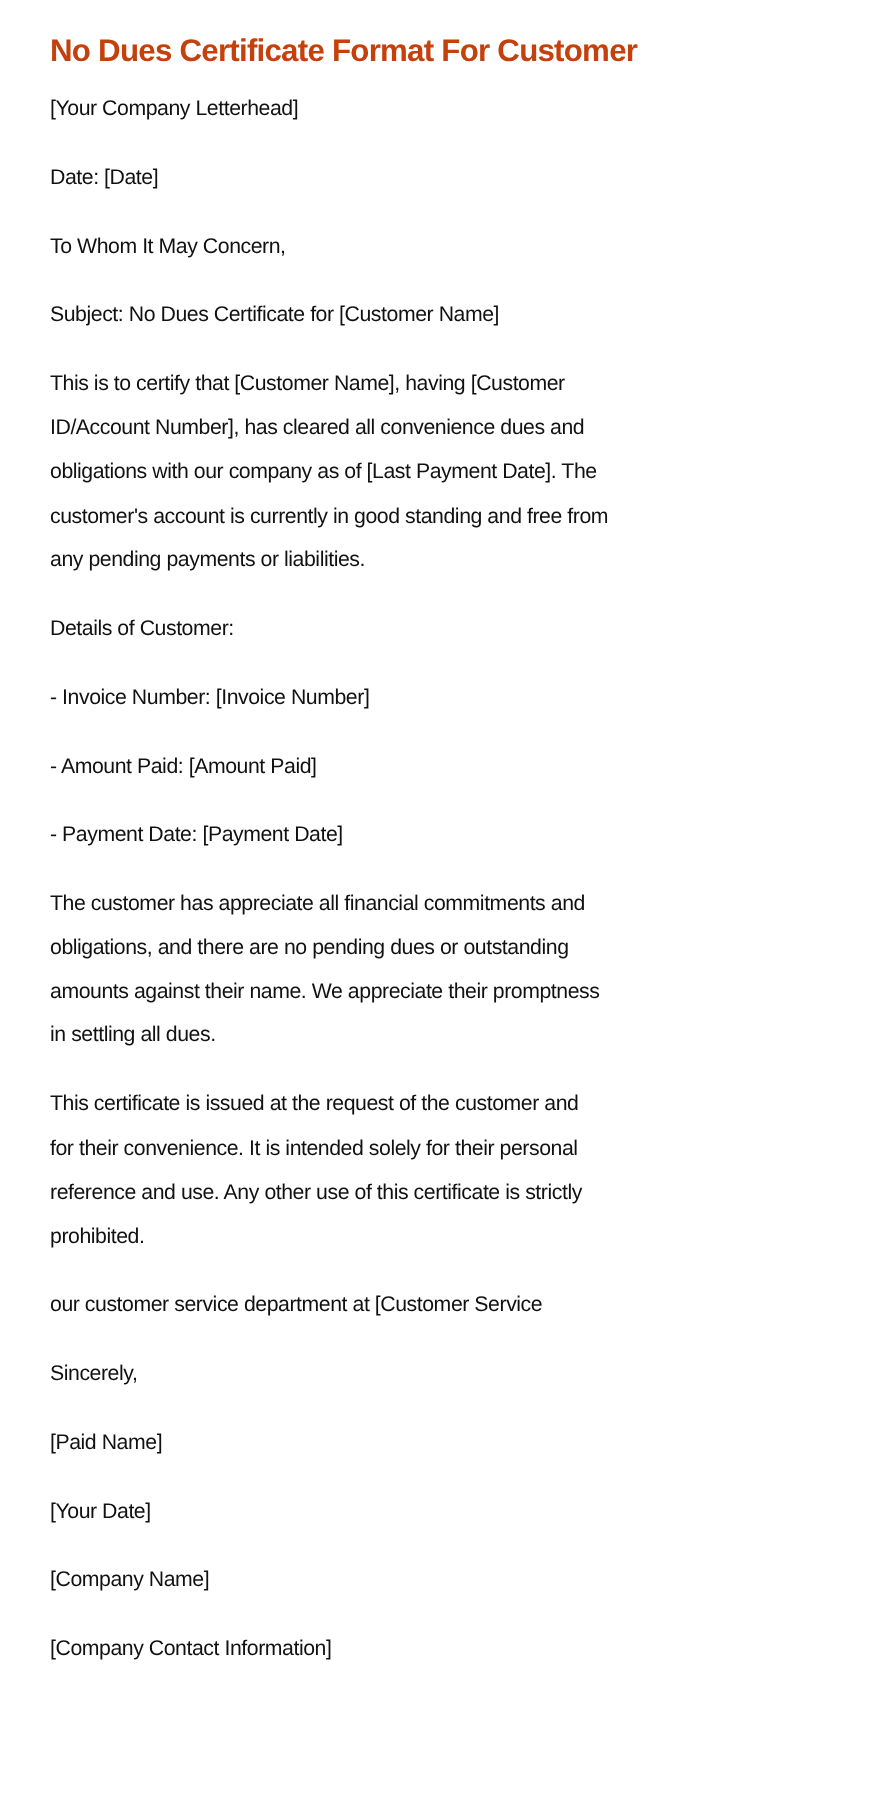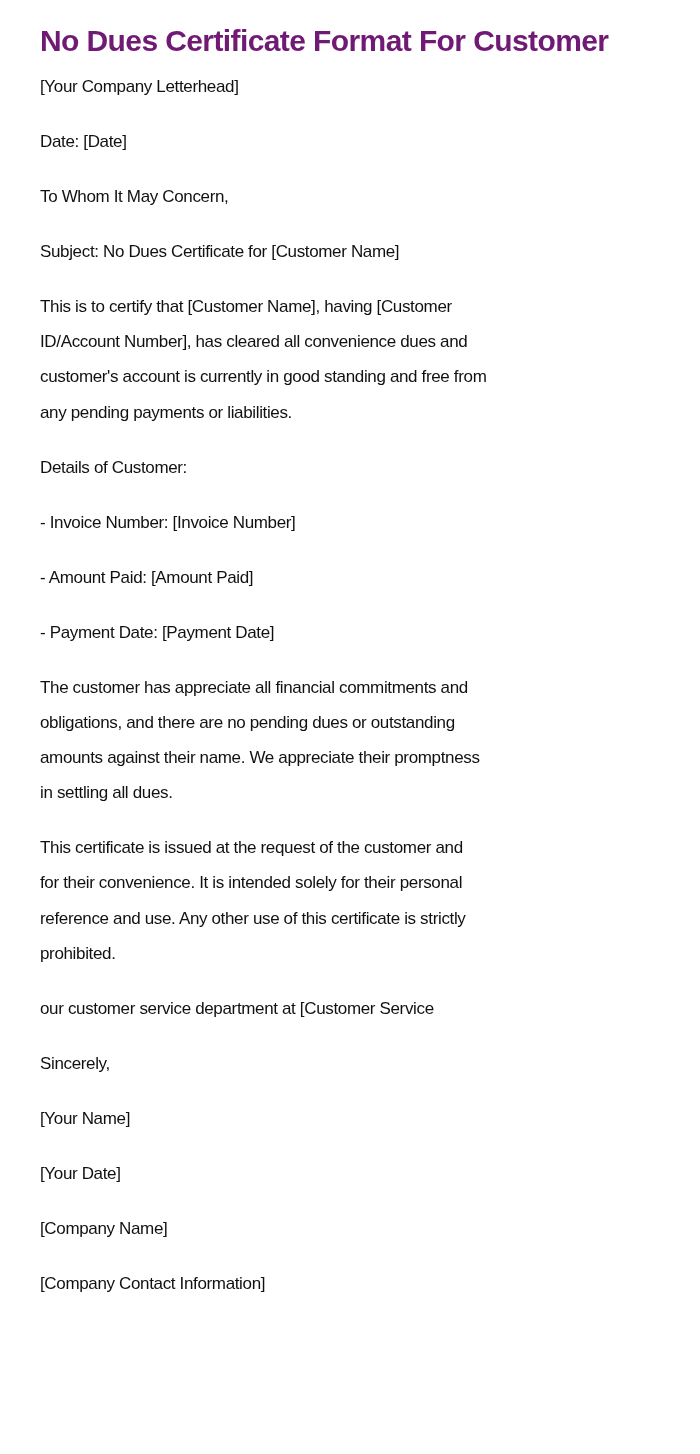--- a/index.html
+++ b/index.html
@@ -13,25 +13,25 @@
     }
     .doc {
       position: absolute;
       left: 40px;
       top: 22px;
       width: 620px;
     }
     .title {
       font-family: "Liberation Sans", sans-serif;
       font-weight: bold;
-      font-size: 30px;
+      font-size: 25px;
       letter-spacing: -0.6px;
       line-height: 38px;
       margin: 0 0 9px 0;
-      color: #701a75;
+      color: #c2410c;
       white-space: nowrap;
     }
     .para {
       font-size: 17px;
       line-height: 35.2px;
       margin: 0 0 19.8px 0;
       letter-spacing: -0.35px;
       color: #111111;
     }
     .line { display: block; white-space: nowrap; }
@@ -43,20 +43,21 @@
   <h1 class="title">No Dues Certificate Format For Customer</h1>
 
   <p class="para">[Your Company Letterhead]</p>
   <p class="para">Date: [Date]</p>
   <p class="para">To Whom It May Concern,</p>
   <p class="para">Subject: No Dues Certificate for [Customer Name]</p>
 
   <p class="para">
     <span class="line">This is to certify that [Customer Name], having [Customer</span>
     <span class="line">ID/Account Number], has cleared all convenience dues and</span>
+    <span class="line">obligations with our company as of [Last Payment Date]. The</span>
     <span class="line">customer's account is currently in good standing and free from</span>
     <span class="line">any pending payments or liabilities.</span>
   </p>
 
   <p class="para">Details of Customer:</p>
   <p class="para">- Invoice Number: [Invoice Number]</p>
   <p class="para">- Amount Paid: [Amount Paid]</p>
   <p class="para">- Payment Date: [Payment Date]</p>
 
   <p class="para">
@@ -71,17 +72,17 @@
     <span class="line">for their convenience. It is intended solely for their personal</span>
     <span class="line">reference and use. Any other use of this certificate is strictly</span>
     <span class="line">prohibited.</span>
   </p>
 
   <p class="para">
     <span class="line">our customer service department at [Customer Service</span>
   </p>
 
   <p class="para">Sincerely,</p>
-  <p class="para">[Your Name]</p>
+  <p class="para">[Paid Name]</p>
   <p class="para">[Your Date]</p>
   <p class="para">[Company Name]</p>
   <p class="para">[Company Contact Information]</p>
 </div>
 
 </body></html>

